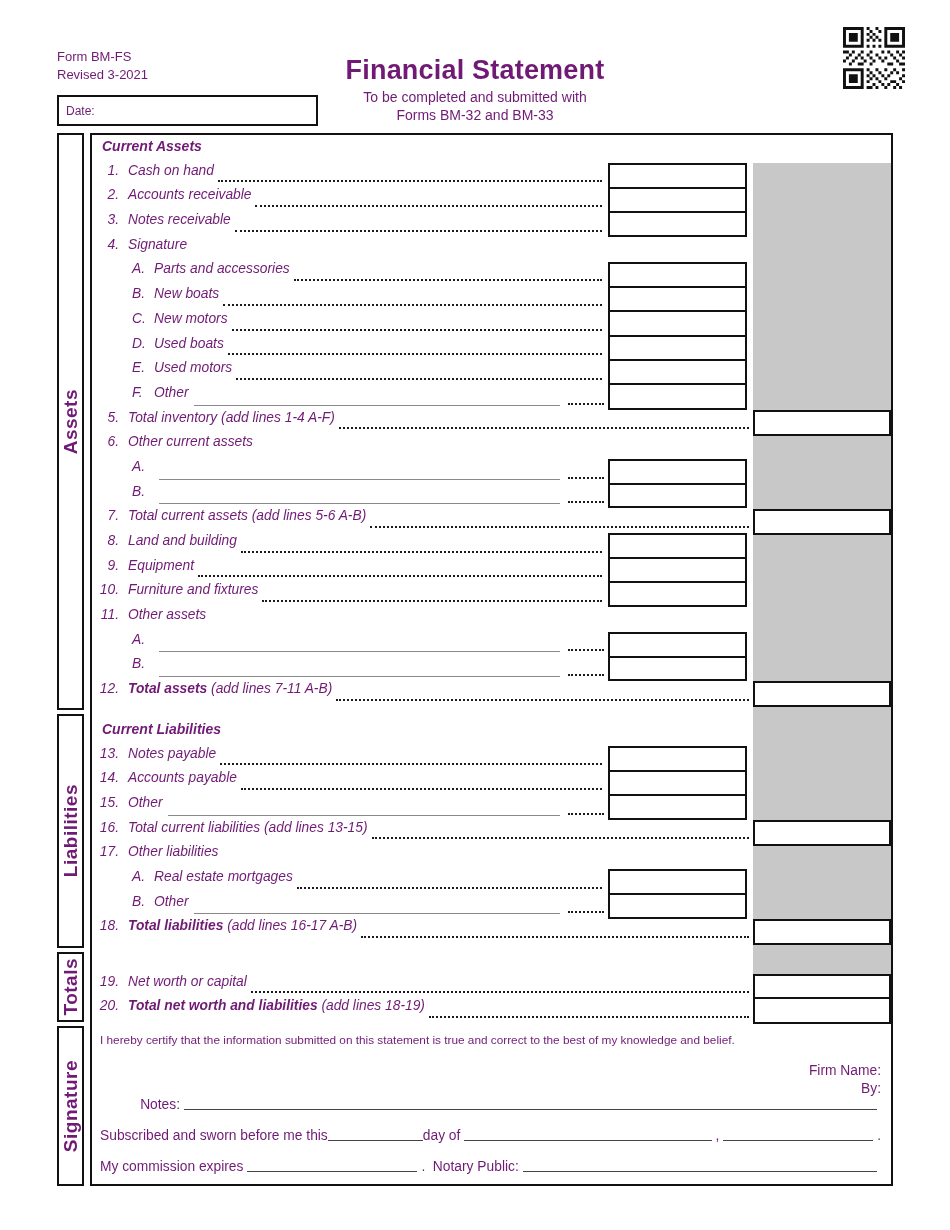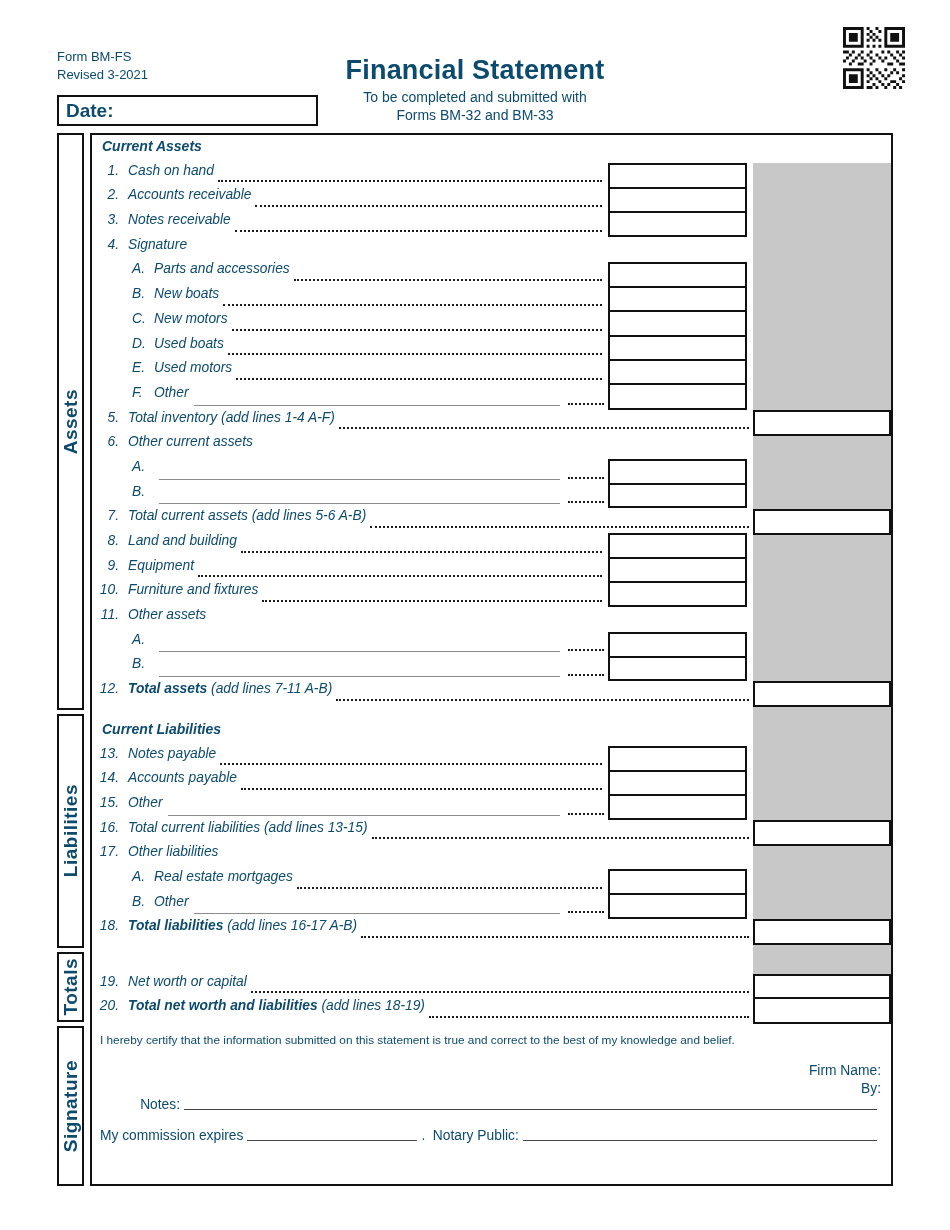--- a/index.html
+++ b/index.html
@@ -1,29 +1,29 @@
 <!DOCTYPE html>
 <html><head>
 <meta charset="utf-8">
 <style>
   html,body {margin:0;padding:0;background:#fff;}
-  .page {position:relative;width:950px;height:1230px;background:#fff;color:#0c4a6e;
+  .page {position:relative;width:950px;height:1230px;background:#fff;color:#701a75;
          font-family:"Liberation Sans",sans-serif;overflow:hidden;}
 
   
   .form-id {position:absolute;left:57px;top:48px;font-size:13px;line-height:1.35;}
   .title {position:absolute;left:0;right:0;top:55px;margin:0;text-align:center;
           font-size:27px;font-weight:bold;letter-spacing:.2px;}
   .subtitle {position:absolute;left:0;right:0;top:89px;text-align:center;
              font-size:14px;line-height:1.25;}
   .qr {position:absolute;left:842px;top:27px;}
   .date-box {position:absolute;left:57px;top:95px;width:261px;height:31px;
              border:2.5px solid #111;box-sizing:border-box;display:flex;
              align-items:center;padding-left:7px;background:#fff;}
-  .date-label {font-weight:bold;font-size:19px;}
+  .date-label {font-weight:normal;font-size:12px;}
 
   
   .sidebar-box {position:absolute;left:57px;width:27px;border:2px solid #111;
                 box-sizing:border-box;display:flex;align-items:center;justify-content:center;background:#fff;}
   .vlabel {writing-mode:vertical-rl;transform:rotate(180deg);font-weight:bold;
            font-size:19px;letter-spacing:.5px;white-space:nowrap;}
   #sb-assets {top:133px;height:577px;}
   #sb-liab   {top:714px;height:234px;}
   #sb-totals {top:952px;height:70px;}
   #sb-sig    {top:1026px;height:160px;}
@@ -347,20 +347,29 @@
       <span class="sl">Firm Name:</span>
       <span class="sline" style="flex:1.31"></span>
       <span class="sl">By:</span>
       <span class="sline" style="flex:1"></span>
     </div>
     <div class="sig-row">
       <span class="sl-title">Notes:</span>
       <span class="sline" style="flex:1"></span>
     </div>
     <div class="sig-row">
+      <span class="sl">Subscribed and sworn before me this</span>
+      <span class="sline" style="flex:none;width:95px;margin:0 0 2px 0"></span>
+      <span class="sl">day of</span>
+      <span class="sline" style="flex:1.65"></span>
+      <span class="sl">,</span>
+      <span class="sline" style="flex:1"></span>
+      <span class="sl">.</span>
+    </div>
+    <div class="sig-row">
       <span class="sl">My commission expires</span>
       <span class="sline" style="flex:none;width:170px"></span>
       <span class="sl">.  Notary Public:</span>
       <span class="sline" style="flex:1"></span>
     </div>
 
   </div>
 </div>
 
 </body></html>

